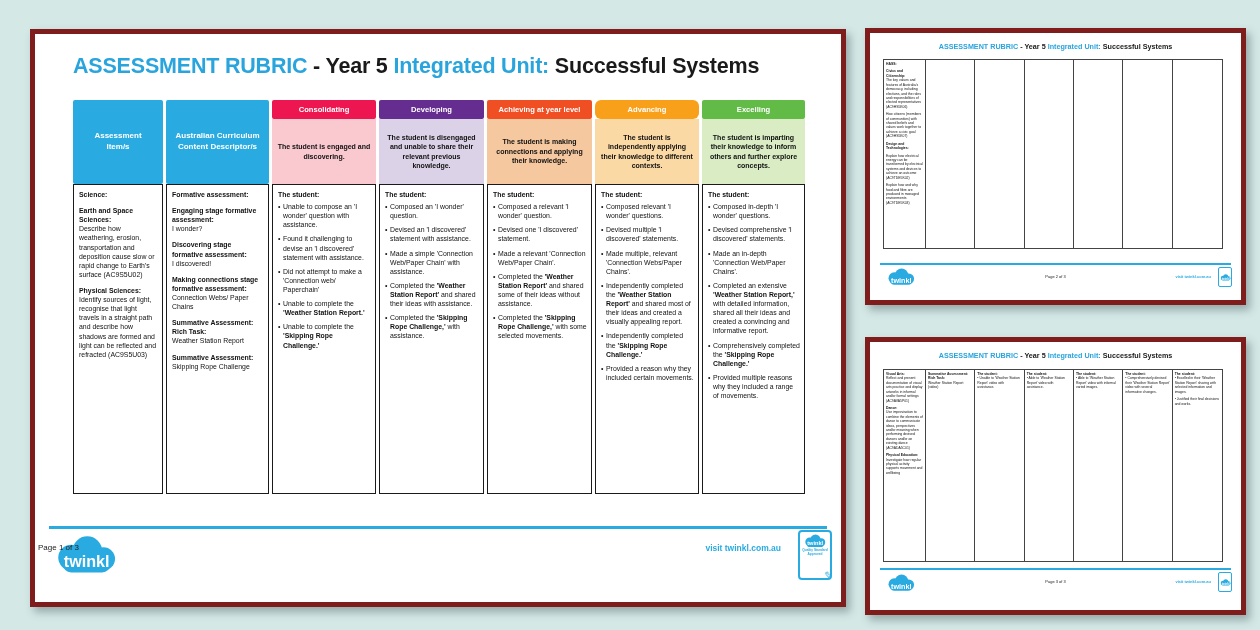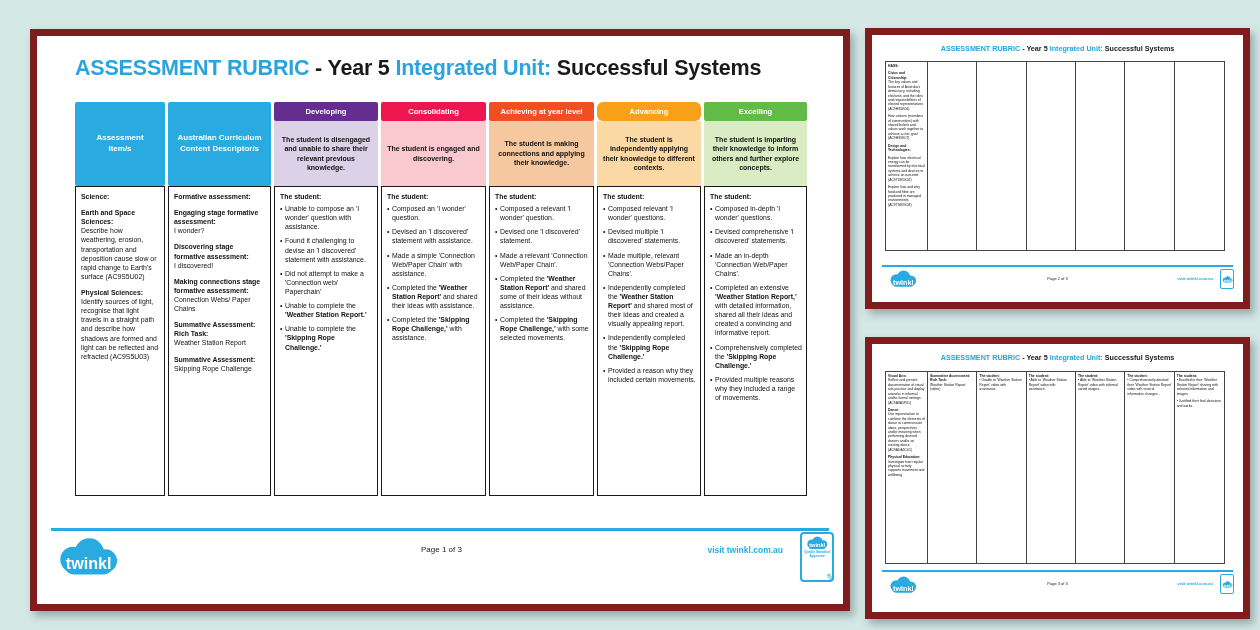--- a/index.html
+++ b/index.html
@@ -4,21 +4,21 @@
 <style>
   html,body{margin:0;padding:0;}
   body{
     width:1260px;height:630px;position:relative;overflow:hidden;
     background:#d4e8e6;
     font-family:"Liberation Sans","DejaVu Sans",sans-serif;
     color:#111;
   }
   .page{
     position:absolute;background:#fff;
-    border:7px solid #7f1d1d;
+    border:5px solid #7f1d1d;
     box-shadow:4px 5px 8px rgba(70,95,95,.45);
   }
   #mainPage{left:30px;top:29px;width:806px;height:568px;}
   #page2{left:865px;top:28px;width:371px;height:267px;}
   #page3{left:865px;top:337px;width:371px;height:268px;}
 
   
   .title{position:absolute;left:38px;top:20px;width:740px;
     font-size:21.5px;font-weight:bold;letter-spacing:-.2px;white-space:nowrap;}
   .blue{color:#29a4dd;}
@@ -44,21 +44,21 @@
   .bh{font-weight:bold;}
   .bul{display:flex;margin-bottom:5px;}
   .bul .d{width:5px;flex:none;}
   .bul .t{flex:1;}
   .bb{font-weight:bold;}
   .intro{font-weight:bold;margin-bottom:3px;}
 
   
   .fline{position:absolute;left:14px;right:14px;top:492px;height:2.5px;background:#29abe2;}
   .flogo{position:absolute;left:18px;top:501px;width:66px;height:40px;}
-  .fpage{position:absolute;left:3px;right:0;top:509px;text-align:center;font-size:8px;color:#222;}
+  .fpage{position:absolute;left:3px;right:0;top:509px;font-size:8px;color:#222;}
   .fvisit{position:absolute;right:60px;top:509px;font-size:8.5px;font-weight:bold;color:#29abe2;}
   .fbadge{position:absolute;right:9px;top:496px;width:34px;height:50px;
     border:2px solid #29abe2;border-radius:4px;background:#fff;box-sizing:border-box;
     display:flex;flex-direction:column;align-items:center;padding-top:2px;}
   .badge-txt{font-size:3.2px;line-height:1.2;color:#29abe2;font-weight:bold;text-align:center;margin-top:1px;}
   .badge-pencil{position:absolute;right:-2px;bottom:-3px;font-size:10px;color:#29abe2;transform:rotate(10deg);}
 
   
   .stitle{position:absolute;left:0;top:9px;width:100%;text-align:center;
     font-size:7.2px;font-weight:bold;white-space:nowrap;}
@@ -108,26 +108,26 @@
   <div class="title">
     <span class="blue">ASSESSMENT RUBRIC</span><span class="black"> - </span><span class="black">Year 5 </span><span class="blue">Integrated Unit:</span><span class="black"> Successful Systems</span>
   </div>
 
   <div class="rtable">
 
     <div class="bluehdr">Assessment Item/s</div>
     <div class="bluehdr">Australian Curriculum Content Descriptor/s</div>
 
     <div class="lvl">
+      <div class="band" style="background: rgb(237, 22, 80);">Consolidating</div>
+      <div class="tintbox" style="background: rgb(249, 201, 207);">The student is engaged and discovering.</div>
+    </div>
+    <div class="lvl">
       <div class="band" style="background: rgb(102, 45, 145);">Developing</div>
       <div class="tintbox" style="background: rgb(220, 210, 231);">The student is disengaged and unable to share their relevant previous knowledge.</div>
-    </div>
-    <div class="lvl">
-      <div class="band" style="background: rgb(237, 22, 80);">Consolidating</div>
-      <div class="tintbox" style="background: rgb(249, 201, 207);">The student is engaged and discovering.</div>
     </div>
     <div class="lvl">
       <div class="band" style="background: rgb(240, 78, 35);">Achieving at year level</div>
       <div class="tintbox" style="background: rgb(246, 200, 159);">The student is making  connections and applying their knowledge.</div>
     </div>
     <div class="lvl">
       <div class="band" style="background: rgb(249, 160, 27); border-radius: 6px;">Advancing</div>
       <div class="tintbox" style="background: rgb(251, 217, 164);">The student is independently applying their knowledge to different contexts.</div>
     </div>
     <div class="lvl">

